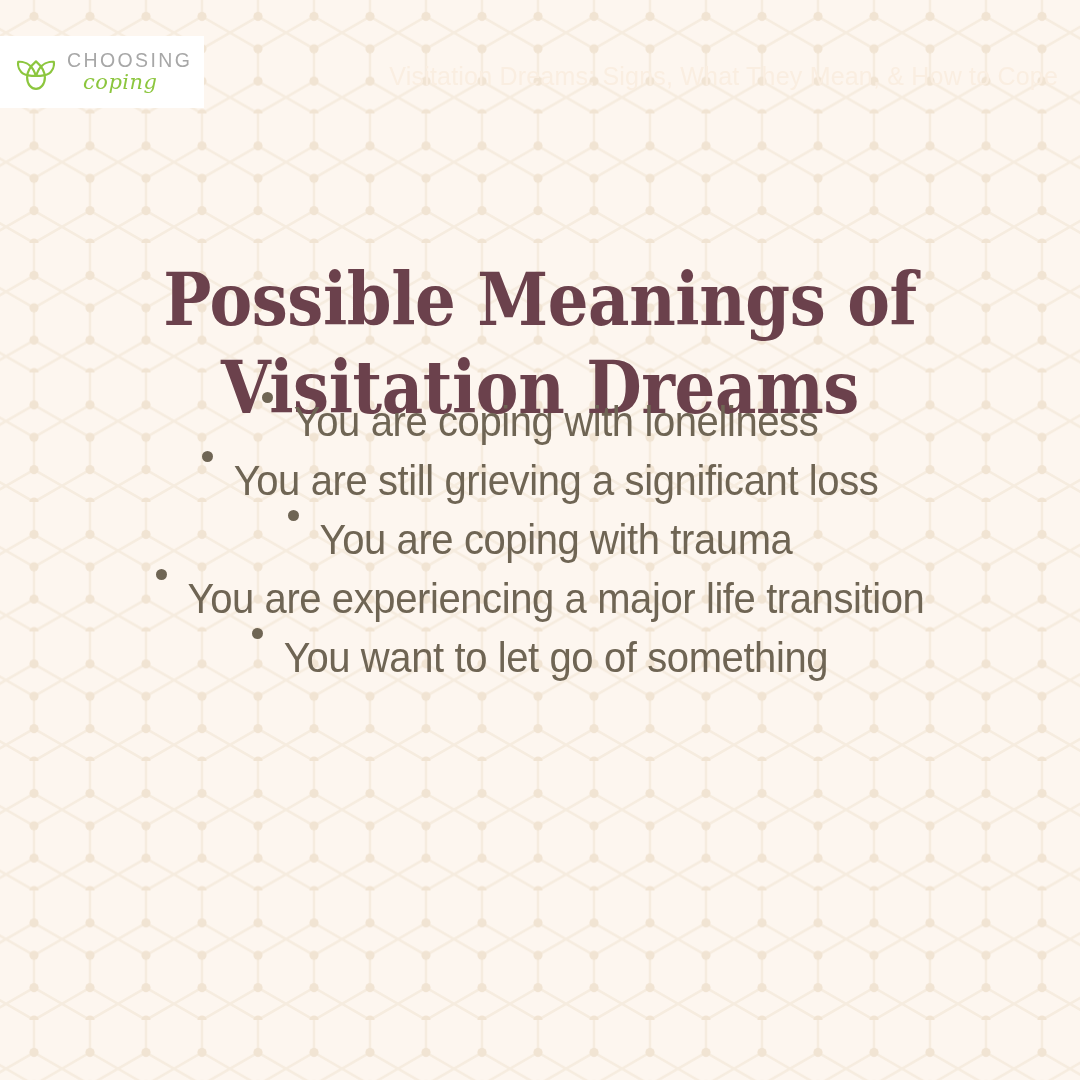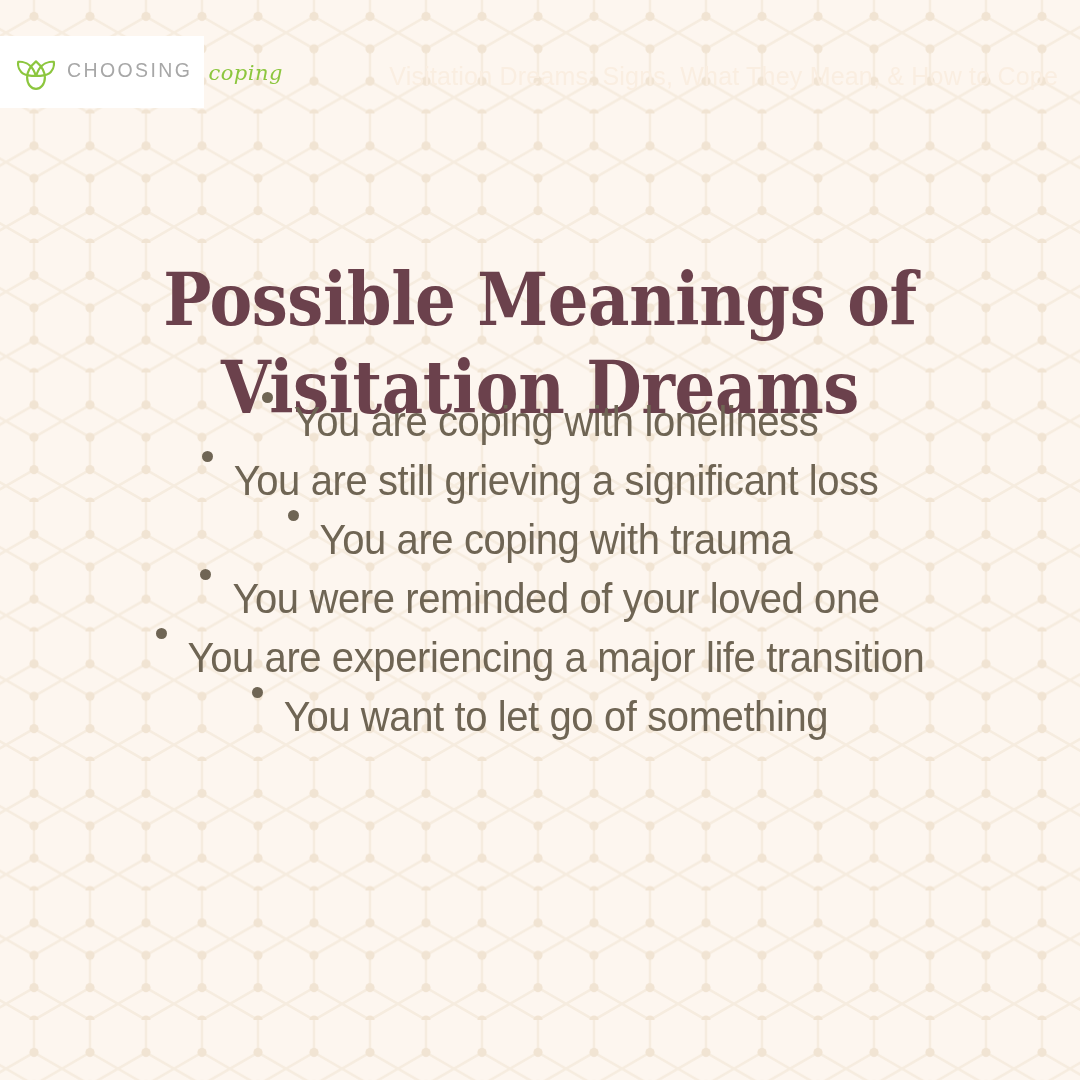--- a/index.html
+++ b/index.html
@@ -47,21 +47,21 @@
   }
   #logo-mark {
     width: 44px;
     height: 44px;
     flex: 0 0 auto;
     display: block;
   }
   #logo-wordmark {
     margin-left: 9px;
     display: flex;
-    flex-direction: row;
+    flex-direction: column;
     justify-content: center;
     line-height: 1;
   }
   .logo-choosing {
     font-family: "Liberation Sans", sans-serif;
     font-size: 19.5px;
     letter-spacing: 2.4px;
     color: #a7a7a7;
     font-weight: 400;
   }
@@ -239,26 +239,20 @@
     </li>
     <li class="meaning-item">
       <span class="meaning-row">
         <span class="bullet-dot"></span>
         <span class="meaning-text">You are coping with trauma</span>
       </span>
     </li>
     <li class="meaning-item">
       <span class="meaning-row">
         <span class="bullet-dot"></span>
-        <span class="meaning-text">You were reminded of your loved one</span>
-      </span>
-    </li>
-    <li class="meaning-item">
-      <span class="meaning-row">
-        <span class="bullet-dot"></span>
         <span class="meaning-text">You are experiencing a major life transition</span>
       </span>
     </li>
     <li class="meaning-item">
       <span class="meaning-row">
         <span class="bullet-dot"></span>
         <span class="meaning-text">You want to let go of something</span>
       </span>
     </li>
   </ul>

